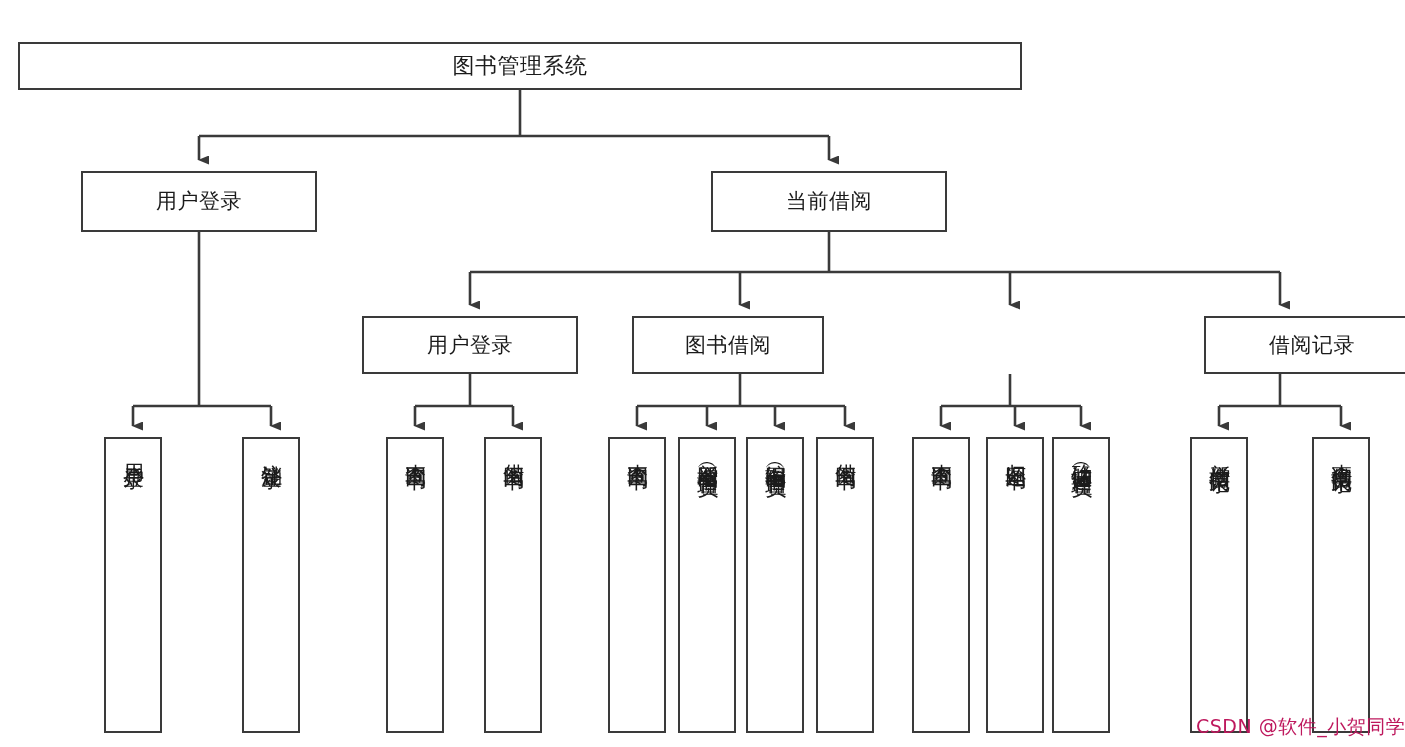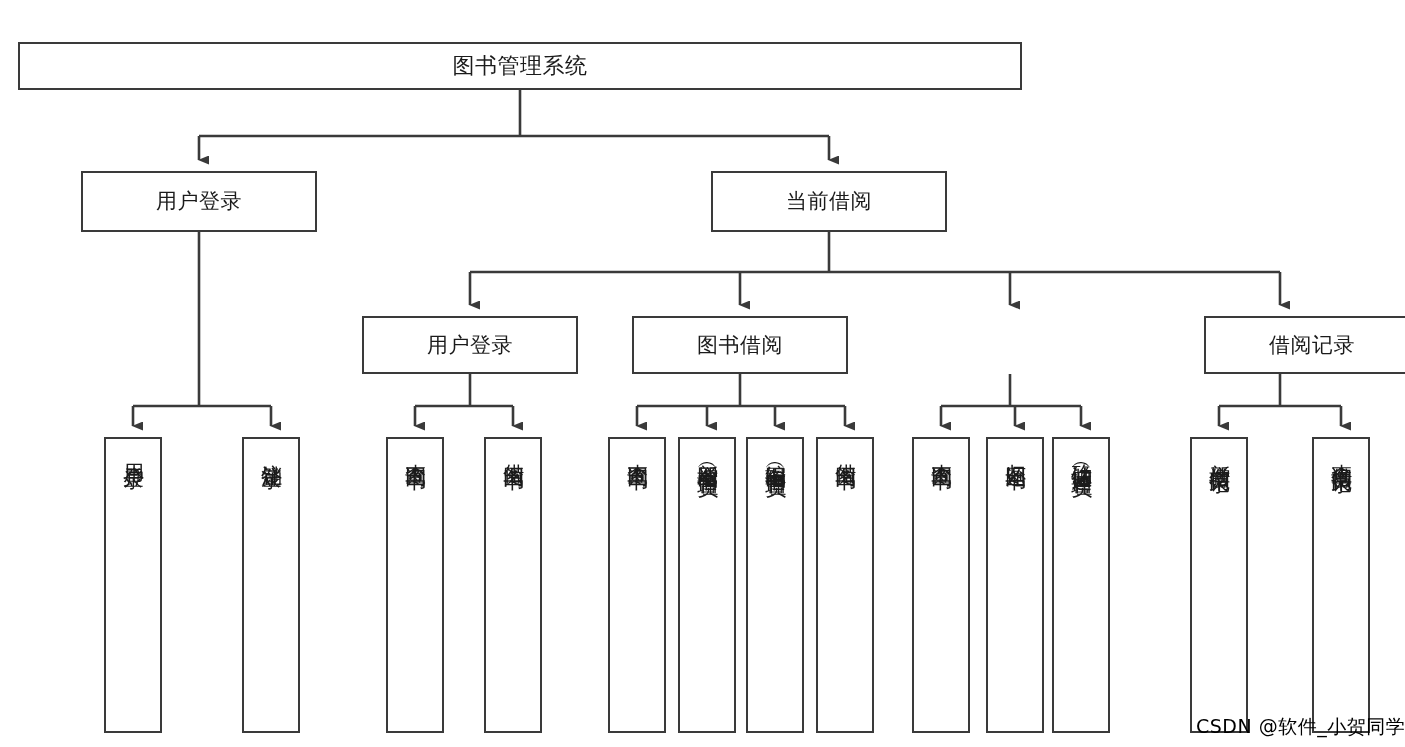--- a/index.html
+++ b/index.html
@@ -60,21 +60,21 @@
     writing-mode: vertical-rl;
     text-orientation: upright;
     font-size: 21px;
     line-height: 1.32;
     letter-spacing: 2px;
     white-space: normal;
   }
   .watermark {
     position: absolute;
     font-size: 19px;
-    color: #000000;
+    color: #be185d;
     white-space: nowrap;
     z-index: 3;
     letter-spacing: 0.5px;
   }
 </style>
 </head>
 <body>
 
 <div id="canvas">
 
@@ -128,21 +128,21 @@
   <div class="node h" style="left: 81px; top: 171px; width: 236px; height: 61px;">
     <span class="label">用户登录</span>
   </div>
   <div class="node h" style="left: 711px; top: 171px; width: 236px; height: 61px;">
     <span class="label">当前借阅</span>
   </div>
 
   <div class="node h" style="left: 362px; top: 316px; width: 216px; height: 58px;">
     <span class="label">用户登录</span>
   </div>
-  <div class="node h" style="left: 632px; top: 316px; width: 216px; height: 58px;">
+  <div class="node h" style="left: 632px; top: 316px; width: 192px; height: 58px;">
     <span class="label">图书借阅</span>
   </div>
   <div class="node h" style="left: 1172px; top: 316px; width: 216px; height: 58px; margin-left: 32px;">
     <span class="label">借阅记录</span>
   </div>
 
   <div class="node v" style="left: 104px; top: 437px; width: 58px; height: 296px;">
     <span class="label">用户登录</span>
   </div>
   <div class="node v" style="left: 242px; top: 437px; width: 58px; height: 296px;">

